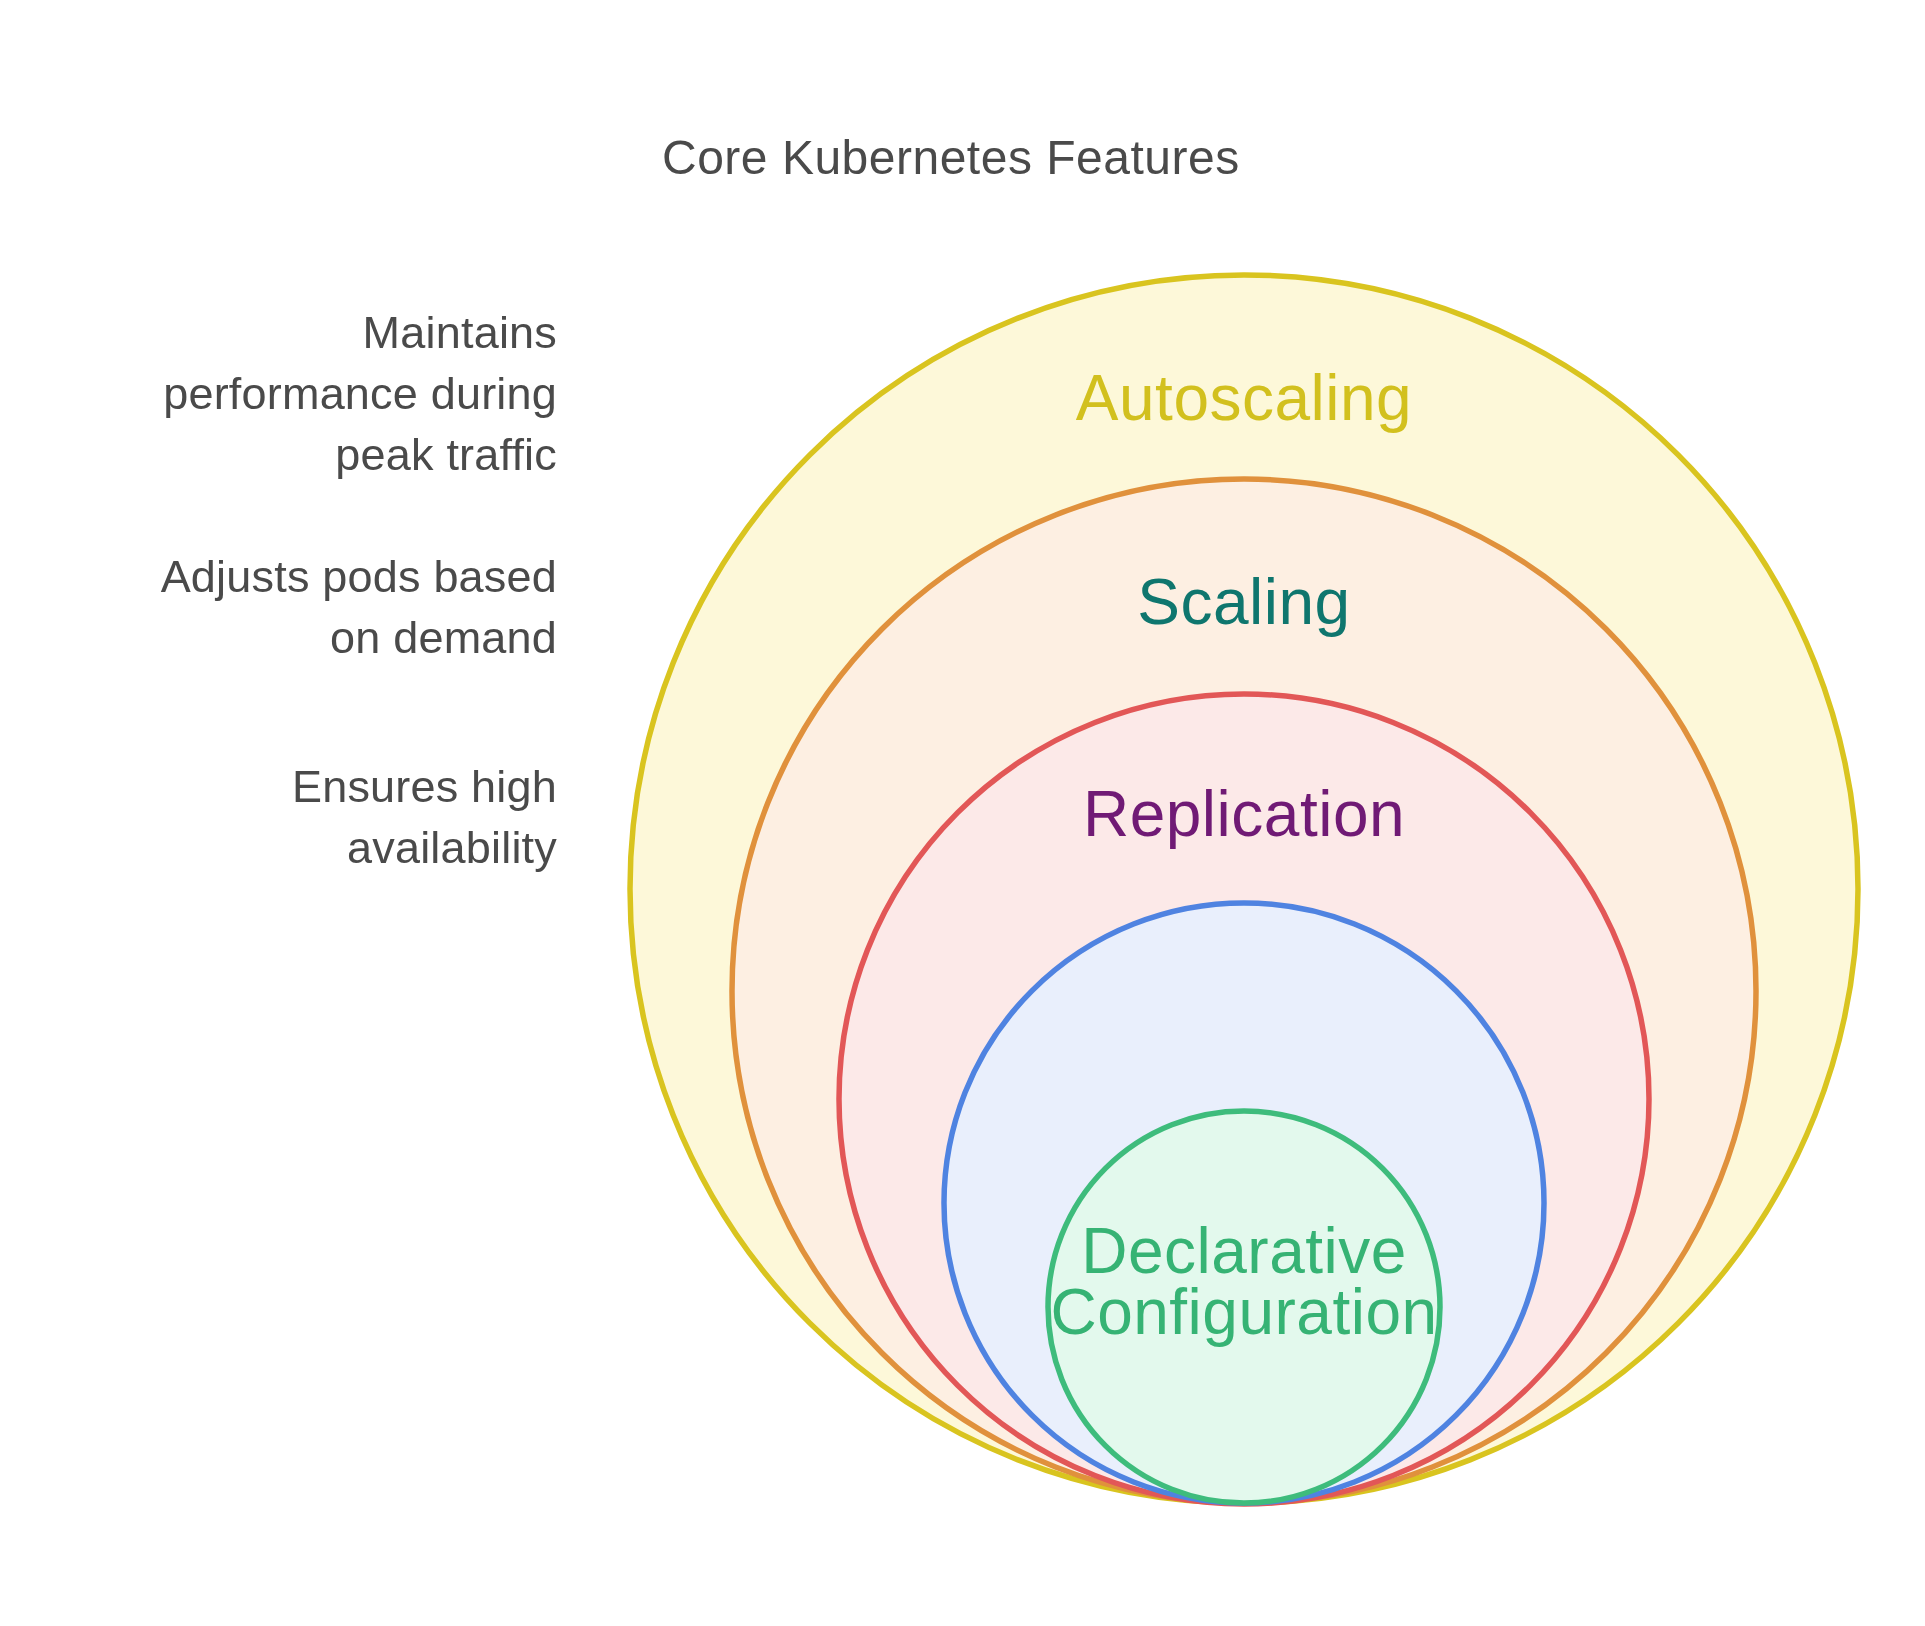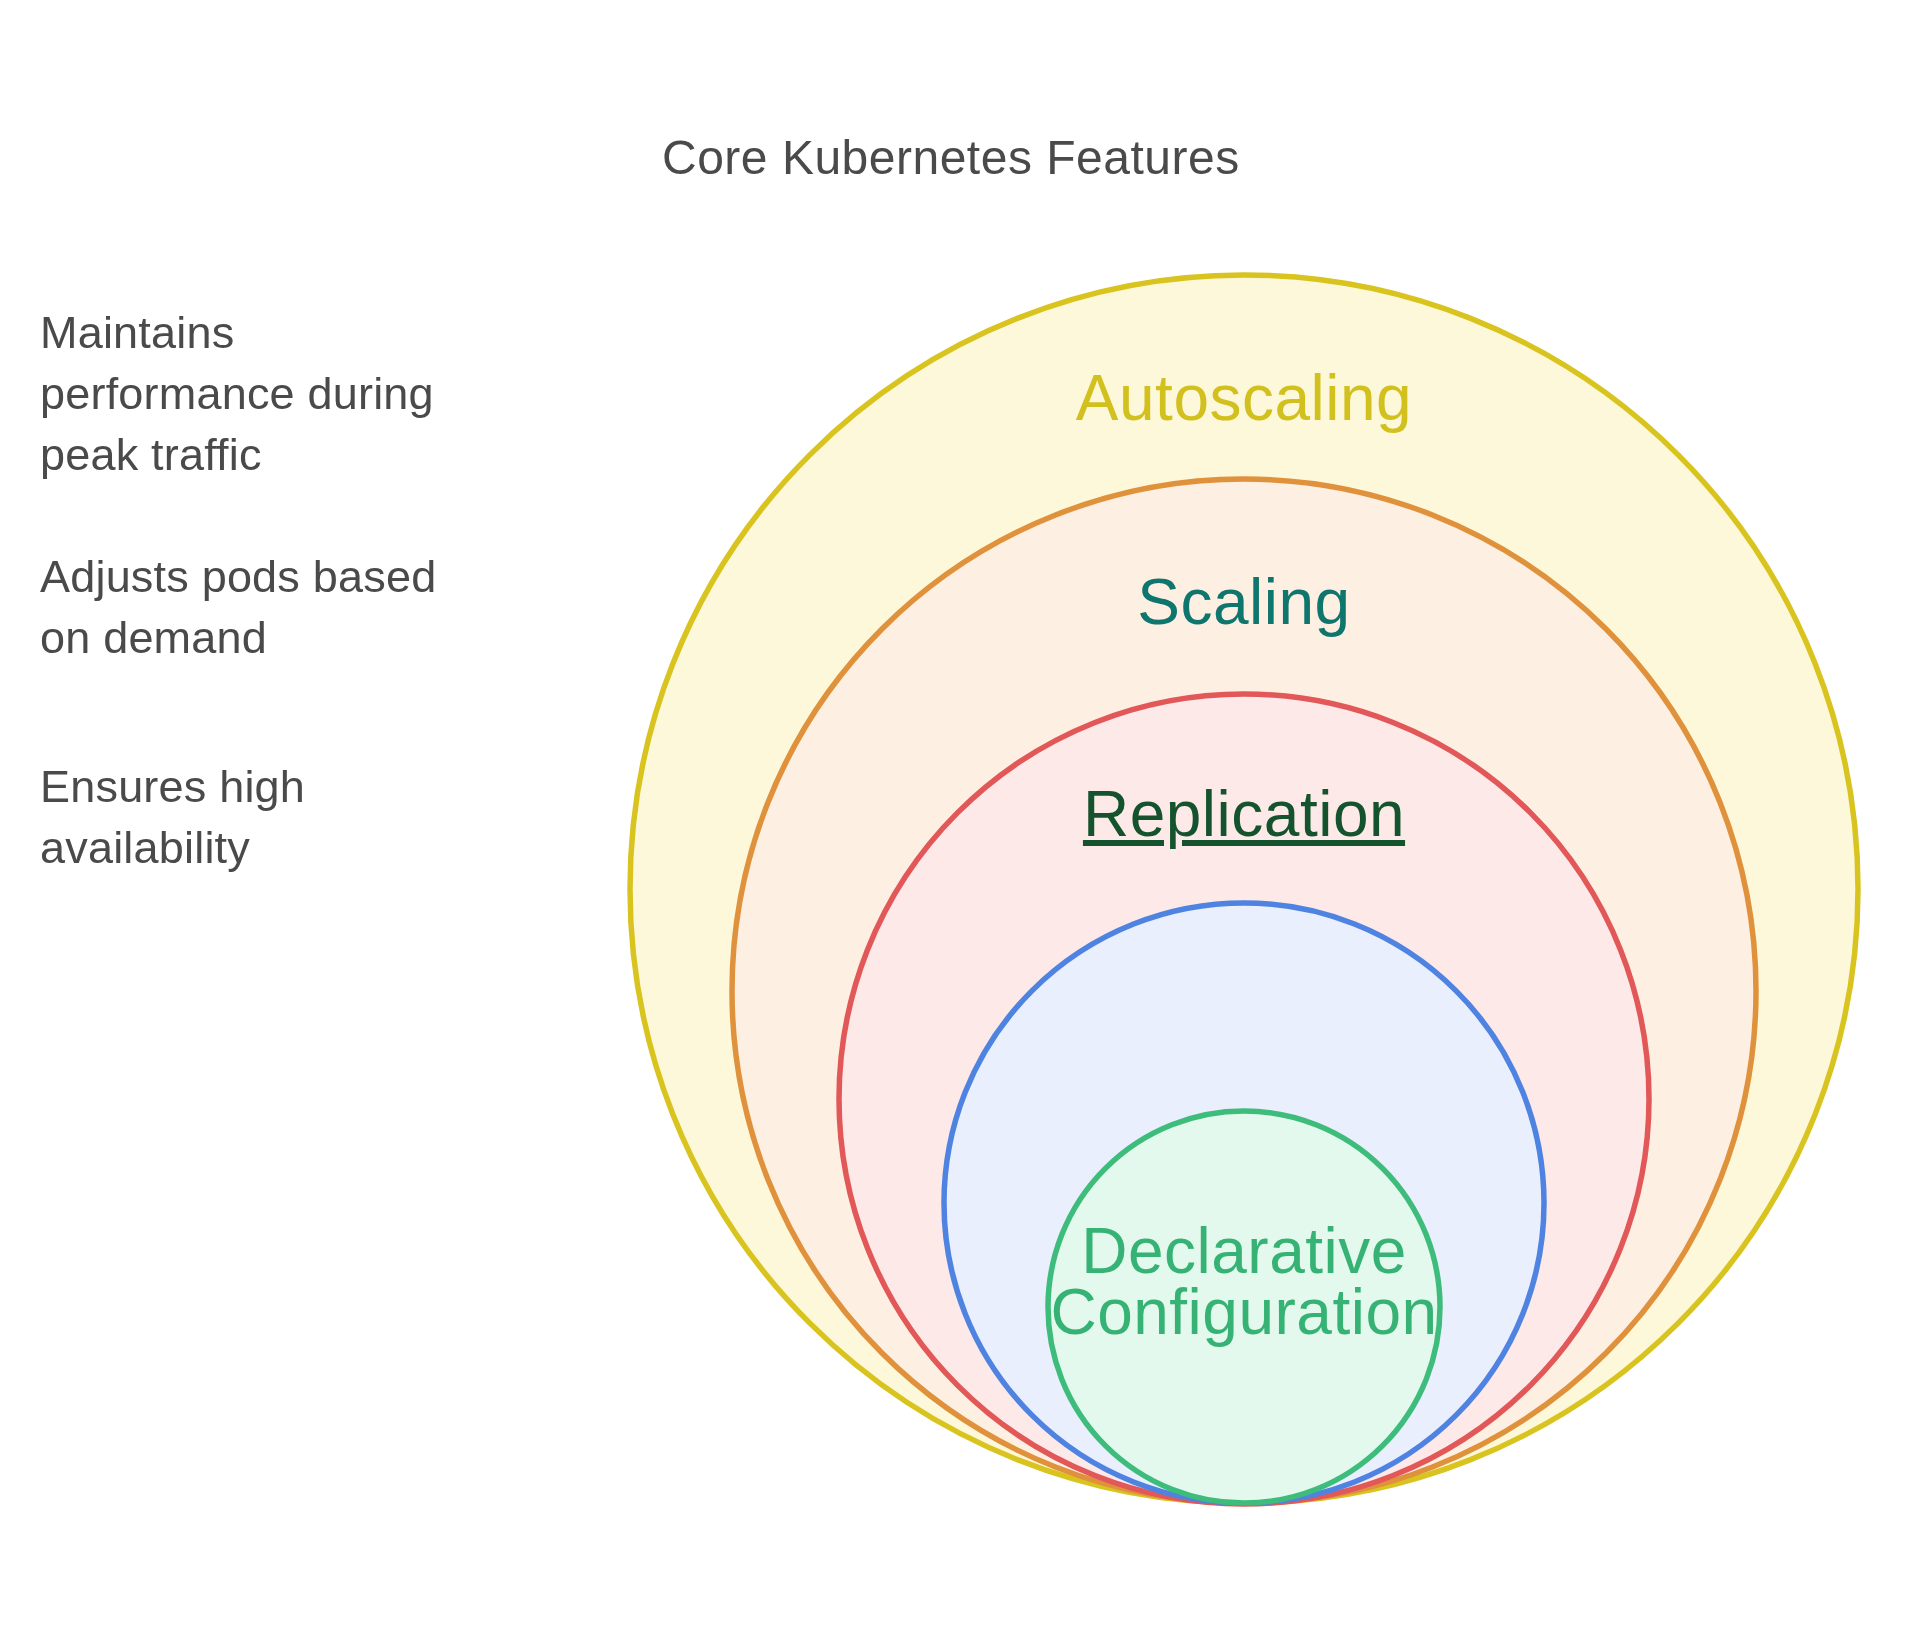--- a/index.html
+++ b/index.html
@@ -1,20 +1,20 @@
 <!DOCTYPE html>
 <html><head>
 <meta charset="utf-8">
 <style>
   html,body{margin:0;padding:0;background:#ffffff;}
   body{font-family:"Liberation Sans", sans-serif;}
   .canvas{position:relative;width:1925px;height:1626px;background:#ffffff;overflow:hidden;}
   .rings-svg{position:absolute;left:0;top:0;width:1925px;height:1626px;}
   .title{position:absolute;left:662px;top:130px;font-size:48px;line-height:56px;letter-spacing:0.5px;}
-  .desc{position:absolute;left:40px;width:517px;text-align:left;font-size:45px;line-height:61px;white-space:pre-line;letter-spacing:0.2px;}
+  .desc{position:absolute;left:40px;width:517px;text-align:right;font-size:45px;line-height:61px;white-space:pre-line;letter-spacing:0.2px;}
   .desc-1{top:302px;}
   .desc-2{top:546px;}
   .desc-3{top:756px;}
   .desc-4{top:964px;}
   .desc-5{top:1249px;}
   .ring-label{position:absolute;left:944px;width:600px;text-align:center;font-size:64px;line-height:61px;white-space:pre-line;letter-spacing:0.5px;}
   .rl-1{top:368px;}
   .rl-2{top:572px;}
   .rl-3{top:784px;}
   .rl-4{top:960px;}
@@ -40,17 +40,17 @@
   <div class="desc desc-1">Maintains
 performance during
 peak traffic</div>
   <div class="desc desc-2">Adjusts pods based
 on demand</div>
   <div class="desc desc-3">Ensures high
 availability</div>
 
   <div class="ring-label rl-1" style="color: rgb(210, 192, 30);">Autoscaling</div>
   <div class="ring-label rl-2" style="color: #0f766e;">Scaling</div>
-  <div class="ring-label rl-3" style="color: #14532d; text-decoration: underline;">Replication</div>
+  <div class="ring-label rl-3" style="color: #701a75;">Replication</div>
   <div class="ring-label rl-5" style="color: rgb(54, 179, 116);">Declarative
 Configuration</div>
 
 </div>
 
 </body></html>

